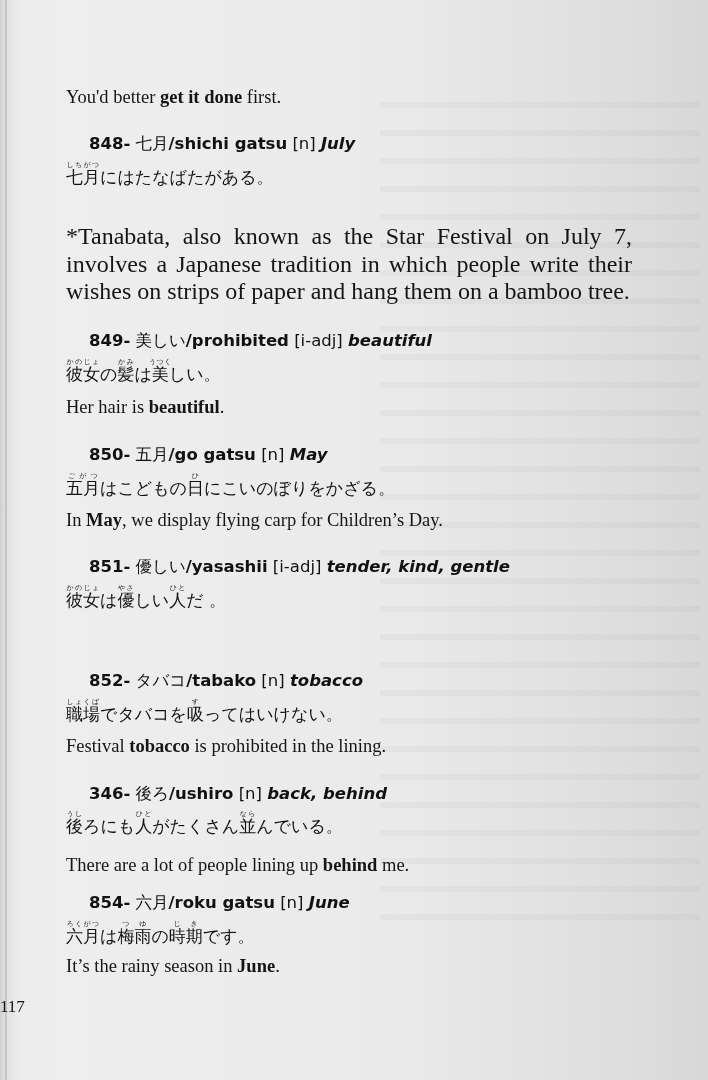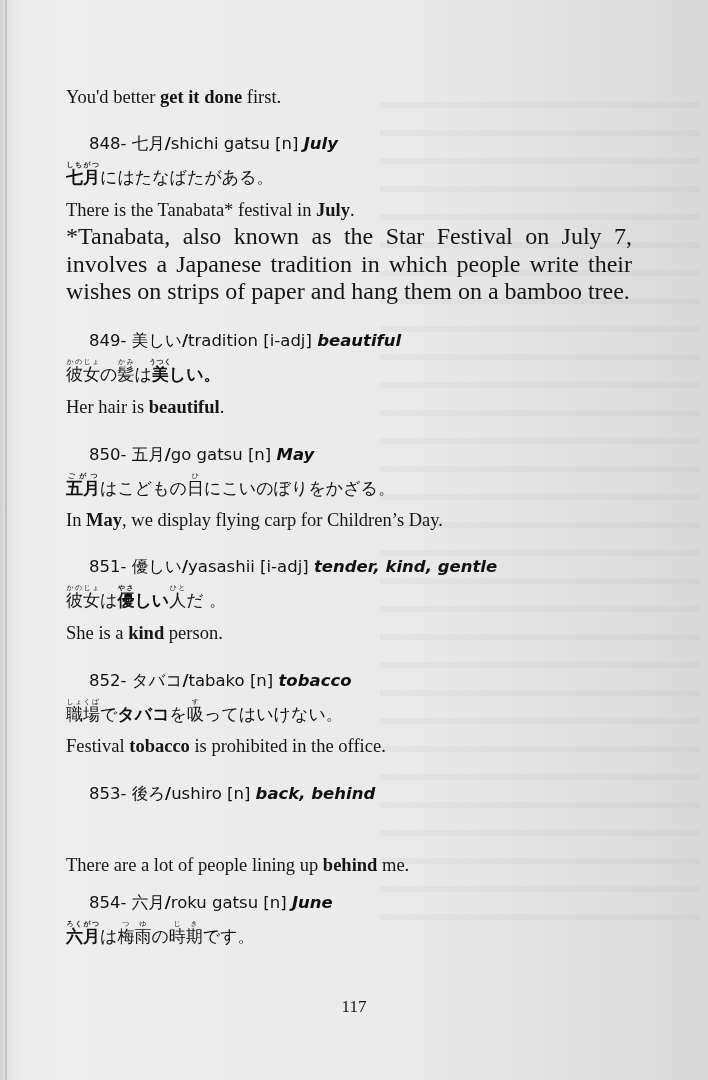--- a/index.html
+++ b/index.html
@@ -52,81 +52,80 @@
     }
     .heading {
       position: absolute;
       left: 89px;
       white-space: nowrap;
       font-family: "DejaVu Sans", "Liberation Sans", sans-serif;
       font-size: 16.5px;
       line-height: 22px;
       color: #111;
     }
-    .heading .num, .heading .romaji { font-weight: normal; }
+    .heading .num, .heading .romaji { font-weight: bold; }
     .heading .kanji { font-weight: normal; }
     .heading .slash { font-weight: bold; }
     .heading .pos { font-weight: normal; font-family: "DejaVu Sans", sans-serif; }
     .heading .gloss { font-weight: bold; font-style: italic; }
     .jp {
       position: absolute;
       left: 66px;
       white-space: nowrap;
       font-family: "DejaVu Sans", sans-serif;
       font-size: 17px;
       line-height: 34px;
       color: #111;
     }
     .jp ruby { ruby-position: over; }
     .jp rt {
       font-size: 7px;
       line-height: 8px;
       color: #222;
       letter-spacing: 0.3px;
     }
-    .jp .kw { font-weight: bold; }
+    .jp .kw { font-weight: normal; }
     .page-number {
       position: absolute;
       left: 0; width: 708px;
       top: 996px;
-      text-align: center;
       font-size: 17px;
       line-height: 22px;
     }
   </style>
 </head>
 <body>
 
 <div class="page">
   <div class="gutter-line"></div>
   <div class="bleed"></div>
 
   <div class="line body-text" style="top:86px"><span>You'd better </span><b>get it done</b><span> first.</span></div>
 
   <div class="heading" style="top:133px"><span class="num">848-</span> <span class="kanji">七月</span><span class="slash">/</span><span class="romaji">shichi gatsu</span> <span class="pos">[n]</span> <span class="gloss">July</span></div>
   <div class="jp" style="top:160px"><ruby class="kw"><span>七月</span><rt>しちがつ</rt></ruby><span>にはたなばたがある。</span></div>
-  <div class="line body-text" style="top:199px"><span>There is the Tanabata* festival in </span><b>July</b><span>.</span></div>
   <div class="justified body-text" style="top:223px">*Tanabata, also known as the Star Festival on July 7, involves a Japanese tradition in which people write their wishes on strips of paper and hang them on a bamboo tree.</div>
 
-  <div class="heading" style="top:330px"><span class="num">849-</span> <span class="kanji">美しい</span><span class="slash">/</span><span class="romaji">tradition</span> <span class="pos">[i-adj]</span> <span class="gloss">beautiful</span></div>
+  <div class="heading" style="top:330px"><span class="num">849-</span> <span class="kanji">美しい</span><span class="slash">/</span><span class="romaji">prohibited</span> <span class="pos">[i-adj]</span> <span class="gloss">beautiful</span></div>
   <div class="jp" style="top:357px"><ruby><span>彼女</span><rt>かのじょ</rt></ruby><span>の</span><ruby><span>髪</span><rt>かみ</rt></ruby><span>は</span><ruby class="kw"><span>美</span><rt>うつく</rt></ruby><span class="kw">しい。</span></div>
   <div class="line body-text" style="top:396px"><span>Her hair is </span><b>beautiful</b><span>.</span></div>
 
   <div class="heading" style="top:444px"><span class="num">850-</span> <span class="kanji">五月</span><span class="slash">/</span><span class="romaji">go gatsu</span> <span class="pos">[n]</span> <span class="gloss">May</span></div>
   <div class="jp" style="top:471px"><ruby class="kw"><span>五月</span><rt>ごがつ</rt></ruby><span>はこどもの</span><ruby><span>日</span><rt>ひ</rt></ruby><span>にこいのぼりをかざる。</span></div>
   <div class="line body-text" style="top:509px"><span>In </span><b>May</b><span>, we display flying carp for Children’s Day.</span></div>
 
   <div class="heading" style="top:556px"><span class="num">851-</span> <span class="kanji">優しい</span><span class="slash">/</span><span class="romaji">yasashii</span> <span class="pos">[i-adj]</span> <span class="gloss">tender, kind, gentle</span></div>
   <div class="jp" style="top:583px"><ruby><span>彼女</span><rt>かのじょ</rt></ruby><span>は</span><ruby class="kw"><span>優</span><rt>やさ</rt></ruby><span class="kw">しい</span><ruby><span>人</span><rt>ひと</rt></ruby><span>だ 。</span></div>
-  <div class="line body-text" style="top:622px"><span>She is a </span><b>kind</b><span> person.</span></div>
 
   <div class="heading" style="top:670px"><span class="num">852-</span> <span class="kanji">タバコ</span><span class="slash">/</span><span class="romaji">tabako</span> <span class="pos">[n]</span> <span class="gloss">tobacco</span></div>
   <div class="jp" style="top:697px"><ruby><span>職場</span><rt>しょくば</rt></ruby><span>で</span><span class="kw">タバコ</span><span>を</span><ruby><span>吸</span><rt>す</rt></ruby><span>ってはいけない。</span></div>
-  <div class="line body-text" style="top:735px"><span>Festival </span><b>tobacco</b><span> is prohibited in the office.</span></div>
+  <div class="line body-text" style="top:735px"><span>Festival </span><b>tobacco</b><span> is prohibited in the lining.</span></div>
 
-  <div class="heading" style="top:783px"><span class="num">853-</span> <span class="kanji">後ろ</span><span class="slash">/</span><span class="romaji">ushiro</span> <span class="pos">[n]</span> <span class="gloss">back, behind</span></div>
+  <div class="heading" style="top:783px"><span class="num">346-</span> <span class="kanji">後ろ</span><span class="slash">/</span><span class="romaji">ushiro</span> <span class="pos">[n]</span> <span class="gloss">back, behind</span></div>
+  <div class="jp" style="top:809px"><ruby class="kw"><span>後</span><rt>うし</rt></ruby><span class="kw">ろ</span><span>にも</span><ruby><span>人</span><rt>ひと</rt></ruby><span>がたくさん</span><ruby><span>並</span><rt>なら</rt></ruby><span>んでいる。</span></div>
   <div class="line body-text" style="top:854px"><span>There are a lot of people lining up </span><b>behind</b><span> me.</span></div>
 
   <div class="heading" style="top:892px"><span class="num">854-</span> <span class="kanji">六月</span><span class="slash">/</span><span class="romaji">roku gatsu</span> <span class="pos">[n]</span> <span class="gloss">June</span></div>
   <div class="jp" style="top:919px"><ruby class="kw"><span>六月</span><rt>ろくがつ</rt></ruby><span>は</span><ruby><span>梅雨</span><rt>つゆ</rt></ruby><span>の</span><ruby><span>時期</span><rt>じき</rt></ruby><span>です。</span></div>
+  <div class="line body-text" style="top:955px"><span>It’s the rainy season in </span><b>June</b><span>.</span></div>
 
   <div class="page-number">117</div>
 </div>
 
 </body></html>

